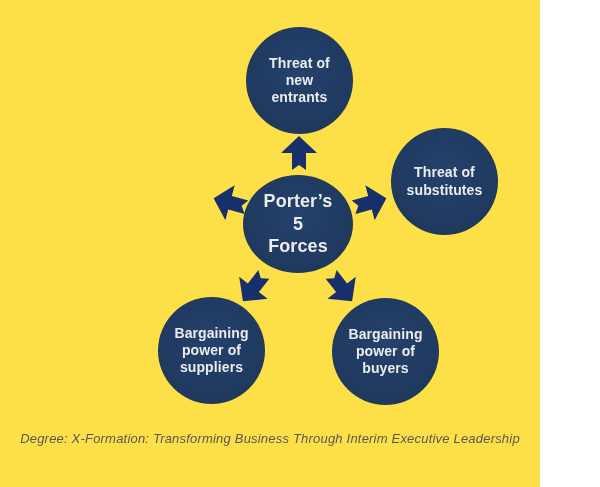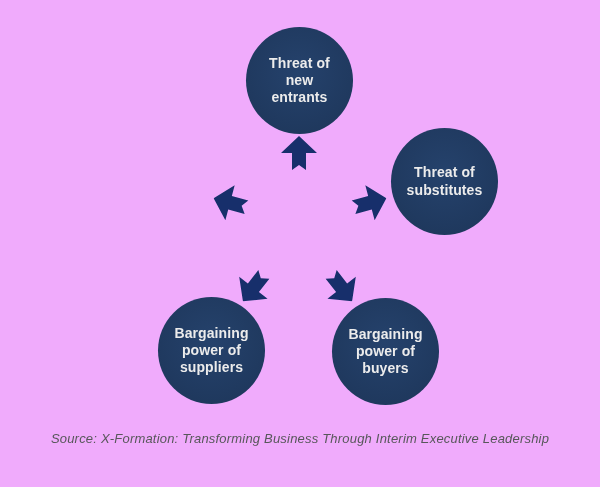--- a/index.html
+++ b/index.html
@@ -2,23 +2,23 @@
 <html><head>
 <meta charset="utf-8">
 <style>
   html, body {
     margin: 0;
     padding: 0;
     background: #ffffff;
   }
   .canvas {
     position: relative;
-    width: 600px;
+    width: 540px;
     height: 487px;
-    background: #f0abfc;
+    background: #fde047;
     font-family: "Liberation Sans", sans-serif;
     overflow: hidden;
   }
   .circle {
     position: absolute;
     border-radius: 50%;
     background: radial-gradient(circle at 50% 42%, #25426c 0%, #203a60 62%, #1d3558 100%);
     color: #ececec;
     display: flex;
     align-items: center;
@@ -104,16 +104,21 @@
 power of
 suppliers</span>
   </div>
 
   <div class="circle node-bottom-right">
     <span class="label">Bargaining
 power of
 buyers</span>
   </div>
 
+  <div class="circle center-node">
+    <span class="label">Porter’s
+5
+Forces</span>
+  </div>
 
-  <div class="source-caption">Source: X-Formation: Transforming Business Through Interim Executive Leadership</div>
+  <div class="source-caption">Degree: X-Formation: Transforming Business Through Interim Executive Leadership</div>
 
 </div>
 
 </body></html>

